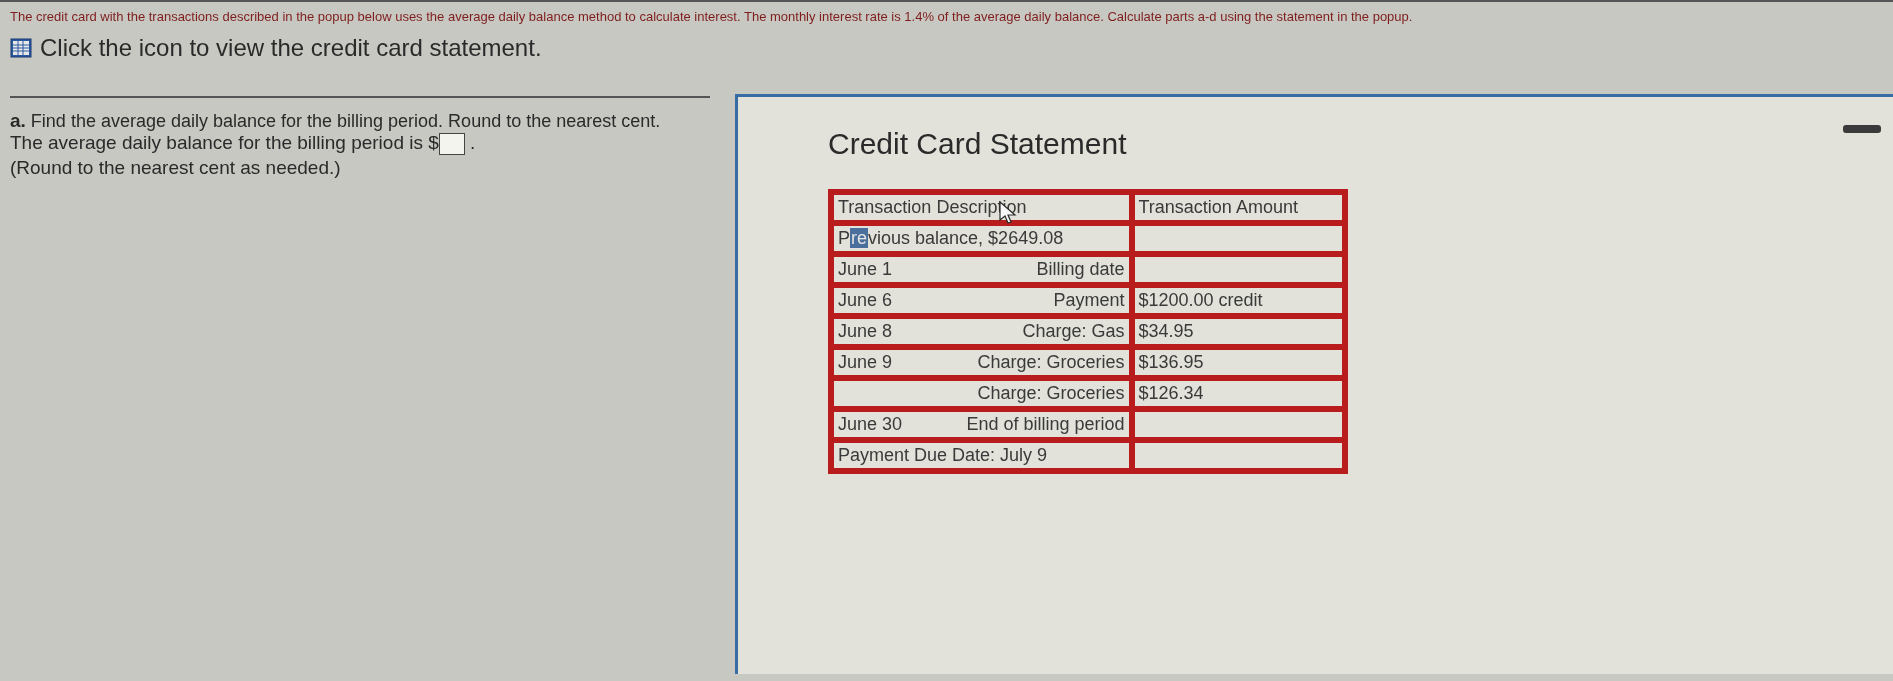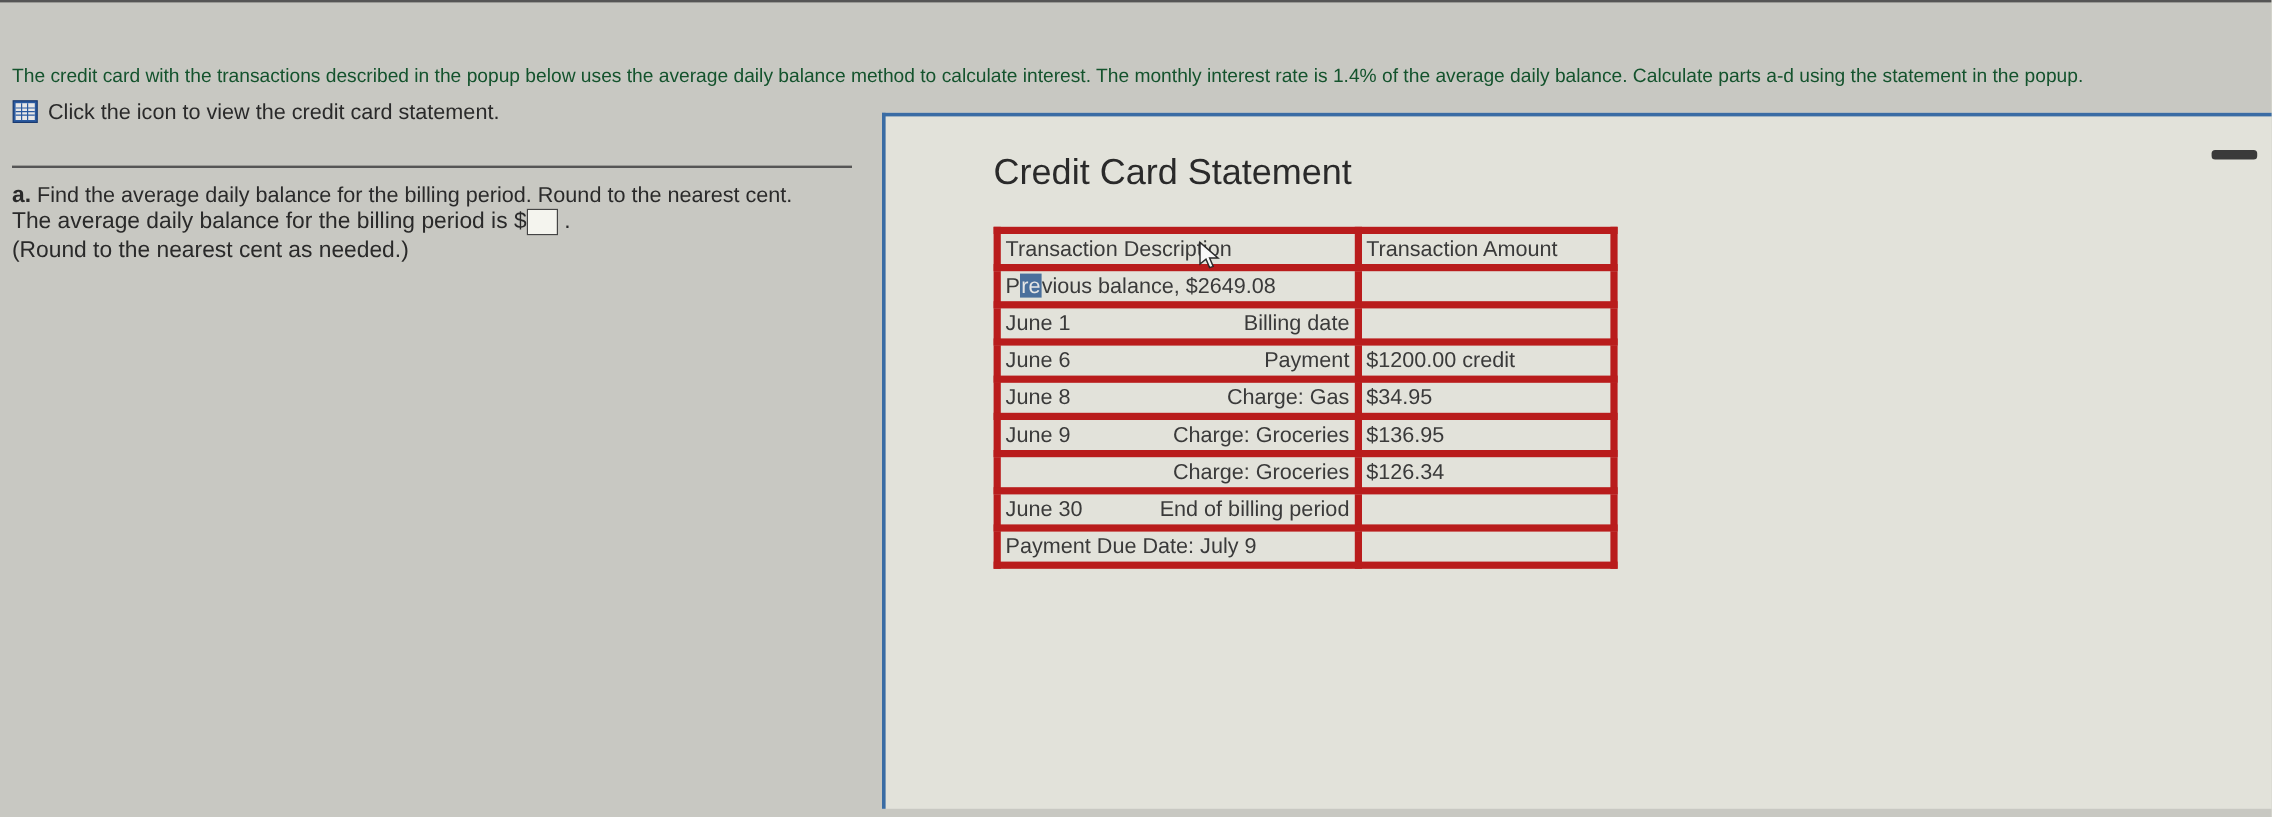--- a/index.html
+++ b/index.html
@@ -14,41 +14,40 @@
       height: 681px;
       color: #2a2a2a;
       position: relative;
       overflow: hidden;
     }
     .top-section {
       padding: 6px 10px 4px 10px;
       border-top: 2px solid #555;
     }
     .problem-text {
-      font-size: 16px;
+      font-size: 13px;
       line-height: 1.35;
-      color: #14532d;
-      margin-top: 45px;
+      color: #7f1d1d;
     }
     .icon-row {
       margin-top: 8px;
       display: flex;
       align-items: center;
       gap: 8px;
     }
     .table-icon {
       width: 22px;
       height: 20px;
       display: inline-flex;
       align-items: center;
       justify-content: center;
       flex-shrink: 0;
     }
     .icon-link-text {
-      font-size: 18px;
+      font-size: 24px;
       color: #2a2a2a;
     }
     .divider {
       border: none;
       border-top: 2px solid #555;
       margin: 30px 10px 0 10px;
       width: 700px;
     }
     .question-area {
       padding: 12px 10px;

